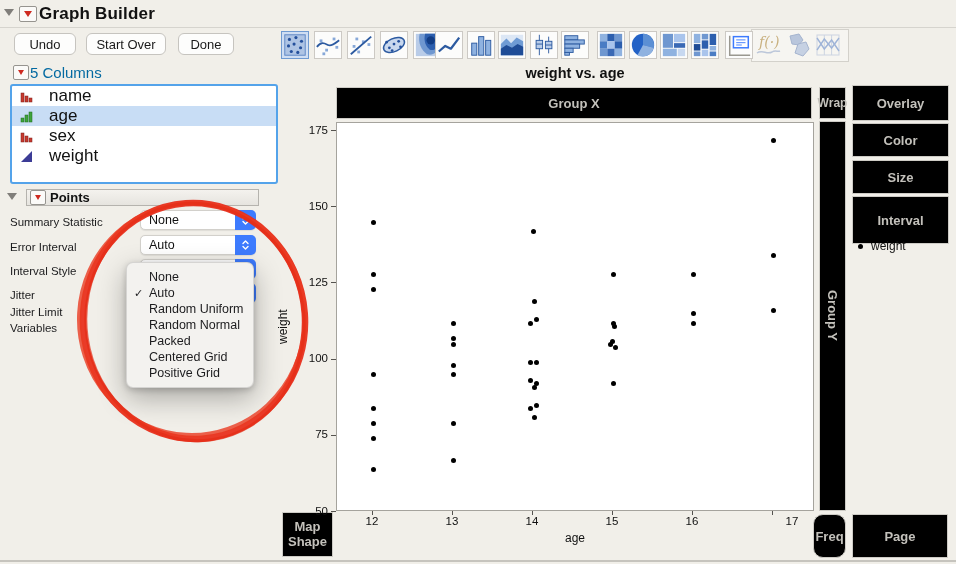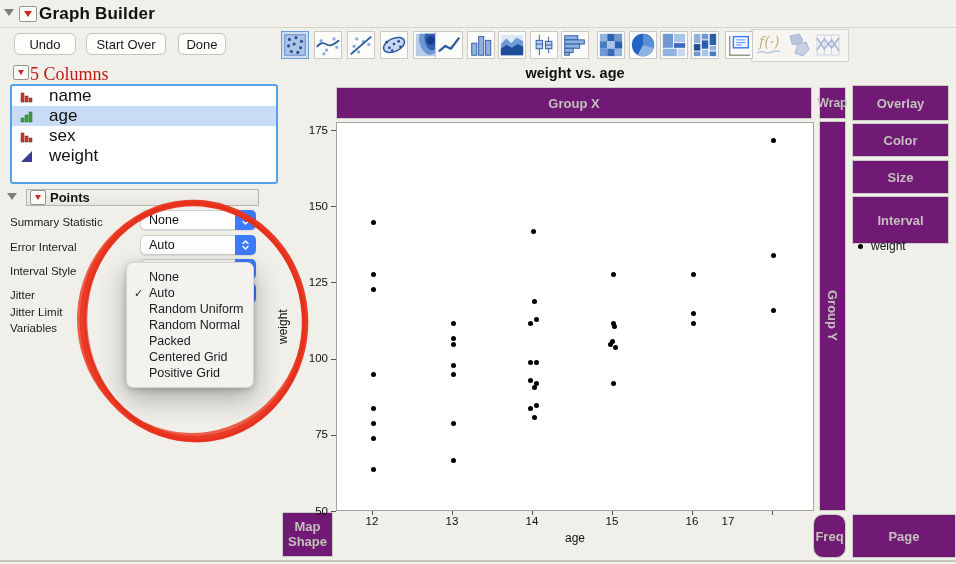--- a/index.html
+++ b/index.html
@@ -18,41 +18,41 @@
   
   .btn{position:absolute;height:22px;background:#fdfdfc;border:1px solid #c6c4bf;border-radius:6px;
        font-size:13px;color:#1a1a1a;display:flex;align-items:center;justify-content:center;box-sizing:border-box;}
   
   .tool{position:absolute;width:28px;height:28px;top:31px;background:#fcfcfb;border:1px solid #ccc9c4;box-sizing:border-box;}
   .tool.sel{background:#cfdef3;border:1.5px solid #6f9ad1;}
   .tool.dis{background:transparent;border:none;}
   .tool svg{display:block;width:100%;height:100%;}
   .dis-panel{background:#f6f5f1;border:1px solid #d3d1cb;}
   
-  .colhdr-text{font-size:18px;color:#b91c1c;font-family:Liberation Serif, serif;}
+  .colhdr-text{font-size:15px;color:#0369a1;}
   .collist{left:10px;top:84px;width:268px;height:100px;background:#fff;border:2px solid #54a3ea;border-radius:3px;box-sizing:border-box;}
   .colitem{height:20px;display:flex;align-items:center;font-size:17px;padding-left:8px;}
   .colitem.sel{background:#c8ddf5;}
   .colitem svg{margin-right:8px;flex:0 0 auto;}
   
   .phdr{left:26px;top:189px;width:233px;height:17px;background:linear-gradient(#f4f2ee,#e6e4df);
         border:1px solid #b5b3ae;display:flex;align-items:center;box-sizing:border-box;}
   .phdr-title{font-size:13px;font-weight:bold;margin-left:4px;}
   .prow-label{position:absolute;left:10px;font-size:11.5px;color:#1c1c1e;}
   .select{position:absolute;left:140px;width:116px;height:20px;background:#fff;border:1px solid #d2d0cb;border-radius:5px;
           box-sizing:border-box;display:flex;align-items:center;box-shadow:0 .5px 1px rgba(0,0,0,.08);}
   .select .val{font-size:12.5px;padding-left:8px;flex:1;}
   .select .cap{width:21px;height:20px;margin:-1px;background:#3d7bfe;border-radius:0 5px 5px 0;display:flex;align-items:center;justify-content:center;}
   
   .menu{left:126px;top:262px;width:126px;background:#f3f2ef;border:1px solid rgba(0,0,0,.12);border-radius:7px;
         box-shadow:0 10px 28px rgba(0,0,0,.3),0 2px 6px rgba(0,0,0,.18);padding:6px 0;z-index:20;}
   .menu-item{position:relative;height:16px;line-height:16px;font-size:12.5px;color:#1c1c1e;padding-left:22px;}
   .menu-item .check{position:absolute;left:7px;top:0;font-size:11px;}
   
-  .zone{position:absolute;background:#701a75;border:1.5px solid #cdcbc5;box-sizing:border-box;
+  .zone{position:absolute;background:#000000;border:1.5px solid #cdcbc5;box-sizing:border-box;
         display:flex;align-items:center;justify-content:center;font-size:13px;font-weight:bold;color:#c3c1bb;text-align:center;}
   .zone.vert{writing-mode:vertical-rl;}
   
   .chart-title{font-size:14.5px;font-weight:bold;text-align:center;}
   .plot{left:336px;top:122px;width:478px;height:389px;background:#fff;border:1px solid #a5a39d;box-sizing:border-box;}
   .pt{position:absolute;width:5px;height:5px;border-radius:50%;background:#000;}
   .ytick-label{position:absolute;width:30px;text-align:right;font-size:11.5px;color:#111;}
   .xtick-label{position:absolute;width:40px;text-align:center;font-size:11.5px;color:#111;}
   .tickmark{position:absolute;background:#55534f;}
   .axis-label{position:absolute;font-size:12px;color:#111;}
@@ -70,21 +70,21 @@
   <div class="abs" style="left:4px;top:9px;">
       <div class="disclosure"></div>
     </div>
   <div class="abs rtri-box" style="left:19px;top:6px;">
       <div class="rtri"></div>
     </div>
   <div class="abs main-title" style="left:39px;top:4px;">Graph Builder</div>
 
   <div class="btn" style="left:14px;top:33px;width:62px;">Undo</div>
   <div class="btn" style="left:86px;top:33px;width:80px;">Start Over</div>
-  <div class="btn" style="left:178px;top:33px;width:48px;">Done</div>
+  <div class="btn" style="left:178px;top:33px;width:56px;">Done</div>
 
   <div class="abs dis-panel" style="left:751px;top:29px;width:96px;height:31px;"></div>
   <div id="toolstrip">
       <div class="tool sel" style="left: 281px;">
         <svg viewBox="0 0 28 28">
           <rect x="3" y="3" width="22" height="22" fill="#aec4e4" stroke="#5b84c4"></rect>
           <g fill="#24509c">
             <circle cx="8" cy="8" r="1.7"></circle>
             <circle cx="15" cy="6" r="1.7"></circle>
             <circle cx="21" cy="10" r="1.7"></circle>
@@ -385,21 +385,21 @@
 
   <div class="zone" style="left:336px;top:87px;width:476px;height:32px;">Group X</div>
   <div class="zone" style="left:819px;top:87px;width:27px;height:32px;font-size:12px;">Wrap</div>
   <div class="zone" style="left:852px;top:85px;width:97px;height:36px;">Overlay</div>
   <div class="zone" style="left:852px;top:123px;width:97px;height:34px;">Color</div>
   <div class="zone" style="left:852px;top:160px;width:97px;height:34px;">Size</div>
   <div class="zone" style="left:852px;top:196px;width:97px;height:48px;">Interval</div>
   <div class="zone vert" style="left:819px;top:121px;width:27px;height:390px;">Group Y</div>
   <div class="zone" style="left:282px;top:512px;width:51px;height:45px;line-height:1.15;">Map Shape</div>
   <div class="zone" style="left:813px;top:514px;width:33px;height:44px;border-radius:10px;">Freq</div>
-  <div class="zone" style="left:852px;top:514px;width:104px;height:44px;">Page</div>
+  <div class="zone" style="left:852px;top:514px;width:96px;height:44px;">Page</div>
 
   <div class="abs" style="left:858px;top:239px;display:flex;align-items:center;gap:8px;">
     <span class="legend-dot"></span>
     <span class="legend-label">weight</span>
   </div>
 
   <div class="abs plot" id="plot">
       <div class="pt" style="left: 33.5px; top: 249.34px;"></div>
       <div class="pt" style="left: 33.5px; top: 163.996px;"></div>
       <div class="pt" style="left: 33.5px; top: 313.348px;"></div>
@@ -457,21 +457,21 @@
       <div class="xtick-label abs" style="left: 352px; top: 515px;">12</div>
       <div class="tickmark" style="left: 372px; top: 511px; width: 1px; height: 4px;"></div>
       <div class="xtick-label abs" style="left: 432px; top: 515px;">13</div>
       <div class="tickmark" style="left: 452px; top: 511px; width: 1px; height: 4px;"></div>
       <div class="xtick-label abs" style="left: 512px; top: 515px;">14</div>
       <div class="tickmark" style="left: 532px; top: 511px; width: 1px; height: 4px;"></div>
       <div class="xtick-label abs" style="left: 592px; top: 515px;">15</div>
       <div class="tickmark" style="left: 612px; top: 511px; width: 1px; height: 4px;"></div>
       <div class="xtick-label abs" style="left: 672px; top: 515px;">16</div>
       <div class="tickmark" style="left: 692px; top: 511px; width: 1px; height: 4px;"></div>
-      <div class="xtick-label abs" style="left: 708px; top: 515px;">17</div>
+      <div class="xtick-label abs" style="left: 772px; top: 515px;">17</div>
       <div class="tickmark" style="left: 772px; top: 511px; width: 1px; height: 4px;"></div>
     </div>
   <div class="axis-label" style="left:276px;top:290px;writing-mode:vertical-rl;transform:rotate(180deg);height:54px;">weight</div>
   <div class="axis-label" style="left:336px;top:531px;width:478px;text-align:center;">age</div>
 
   <div class="abs" style="left:0;top:560px;width:956px;height:2px;background:#c6c4be;"></div>
 
   <svg class="abs annot" style="left:58px;top:178px;" width="274" height="292" viewBox="0 0 274 292">
     <ellipse cx="136" cy="143" rx="111" ry="118" fill="none" stroke="#e8301d" stroke-width="6.5" opacity="0.95" transform="rotate(-4 136 143)"></ellipse>
     <ellipse cx="134" cy="141" rx="113" ry="116" fill="none" stroke="#ea3b22" stroke-width="4" opacity="0.8" transform="rotate(3 134 141)"></ellipse>

